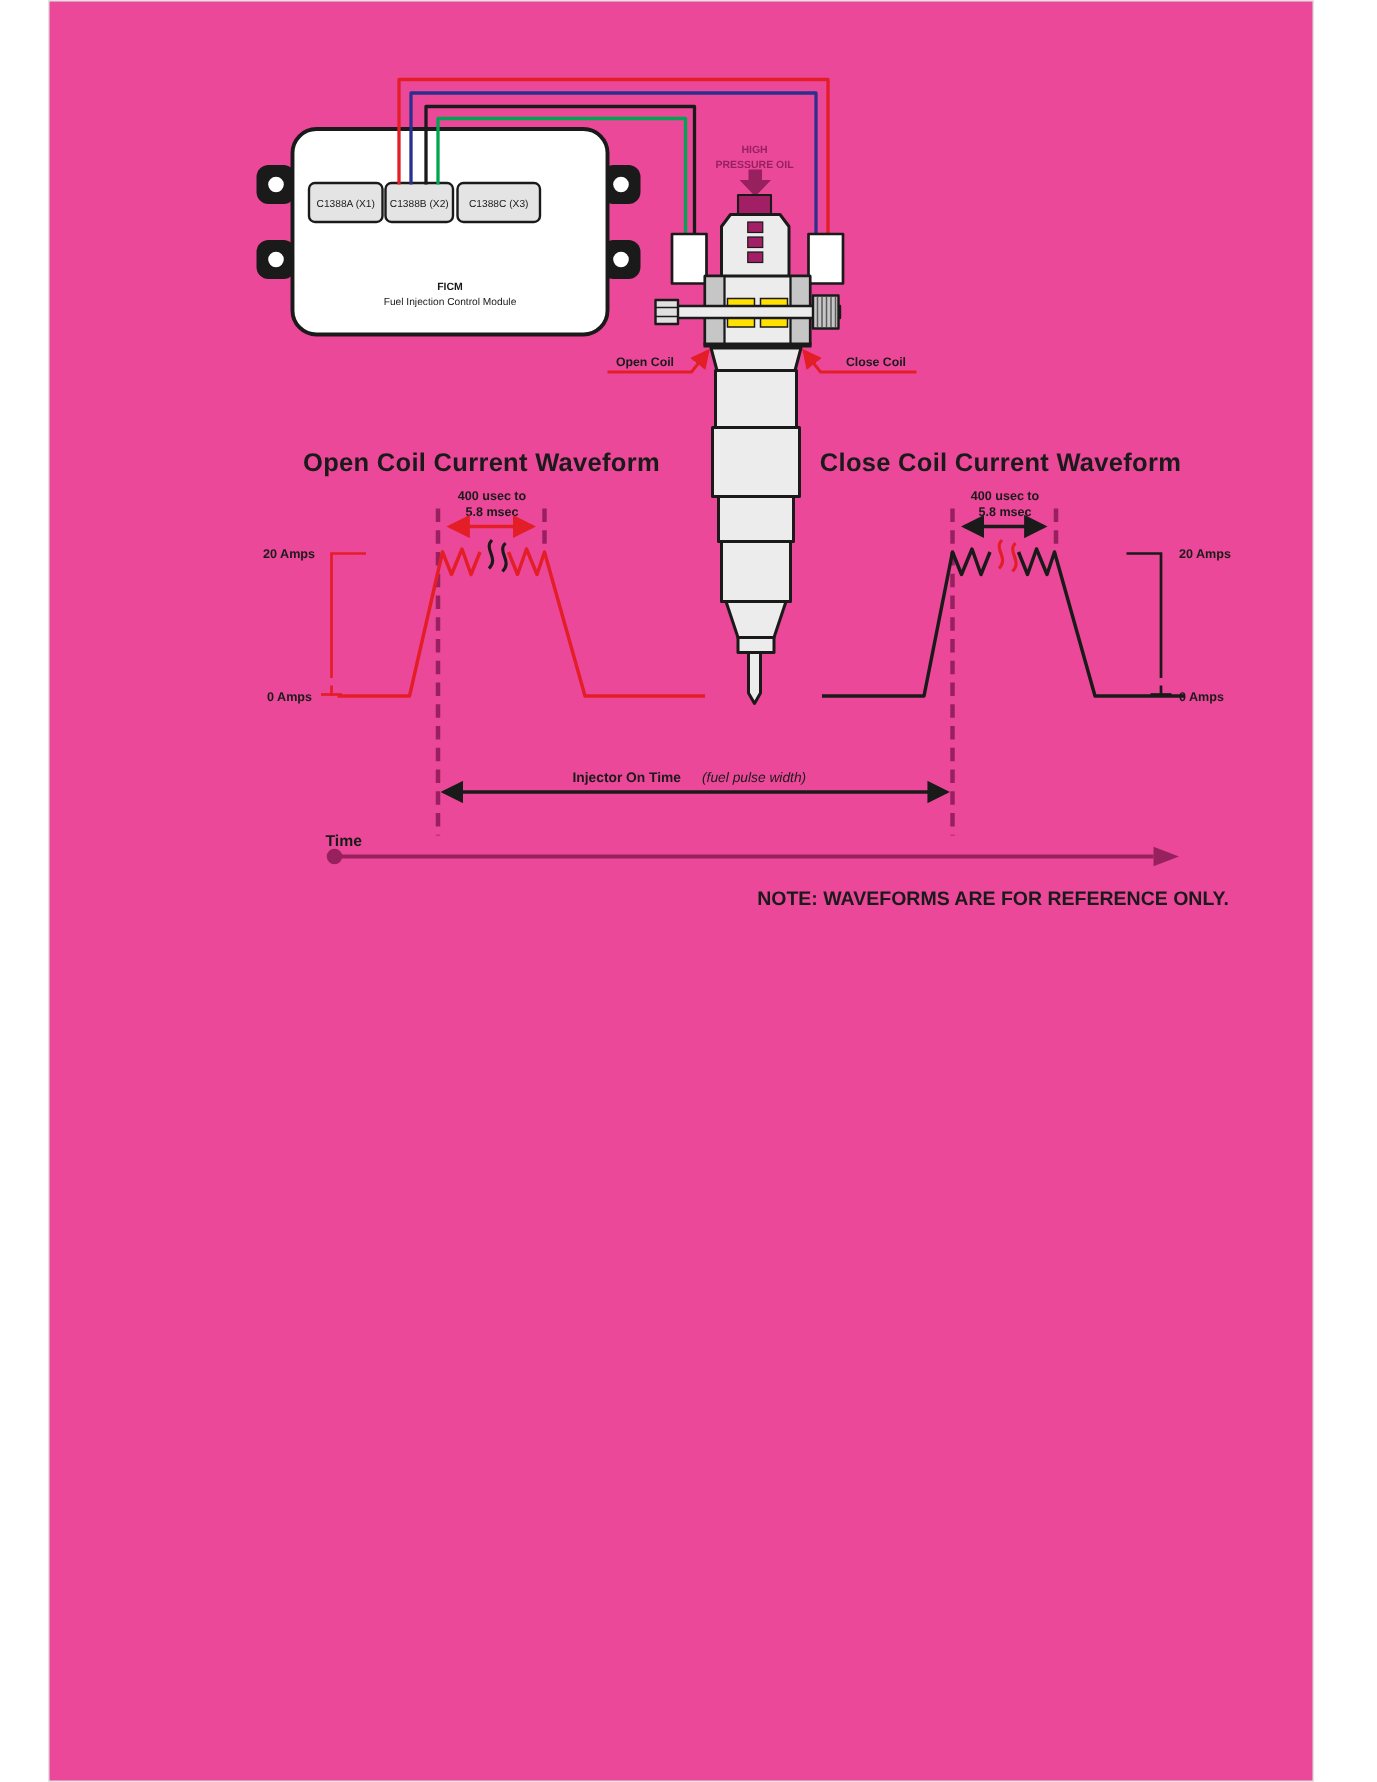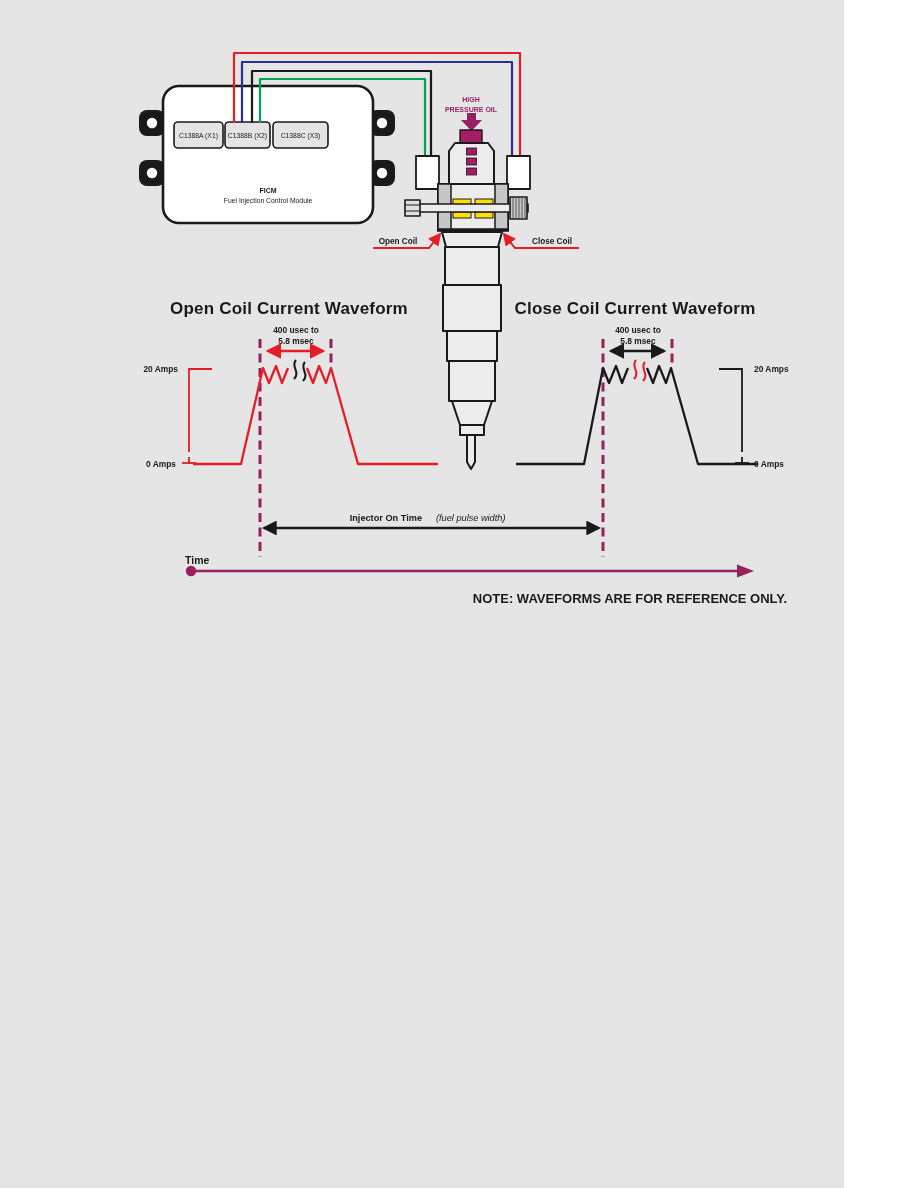--- a/index.html
+++ b/index.html
@@ -1,19 +1,20 @@
 <!DOCTYPE html>
 <html><head>
 <meta charset="utf-8">
 <style>
   html,body{margin:0;padding:0;background:#ffffff;}
   .page{
-    position:relative;width:844px;height:1188px;background:#e5e5e5;
+    position:relative;width:844px;height:1188px;background:#ec4899;
     border:1px solid #e3e3e3;box-sizing:border-box;overflow:hidden;
     font-family:"Liberation Sans",sans-serif;
+    margin-left:32px;
   }
   svg text{font-family:"Liberation Sans",sans-serif;fill:#1a1a1a;}
   .t-conn{font-size:6.8px;}
   .t-mod-abbr{font-size:7px;font-weight:bold;}
   .t-mod-full{font-size:6.8px;}
   .t-oil{font-size:7px;font-weight:bold;fill:#97215f;}
   .t-coil{font-size:8.2px;font-weight:bold;}
   .t-title{font-size:17px;font-weight:bold;letter-spacing:.2px;}
   .t-pulse{font-size:8.4px;font-weight:bold;}
   .t-amps{font-size:8.4px;font-weight:bold;}

